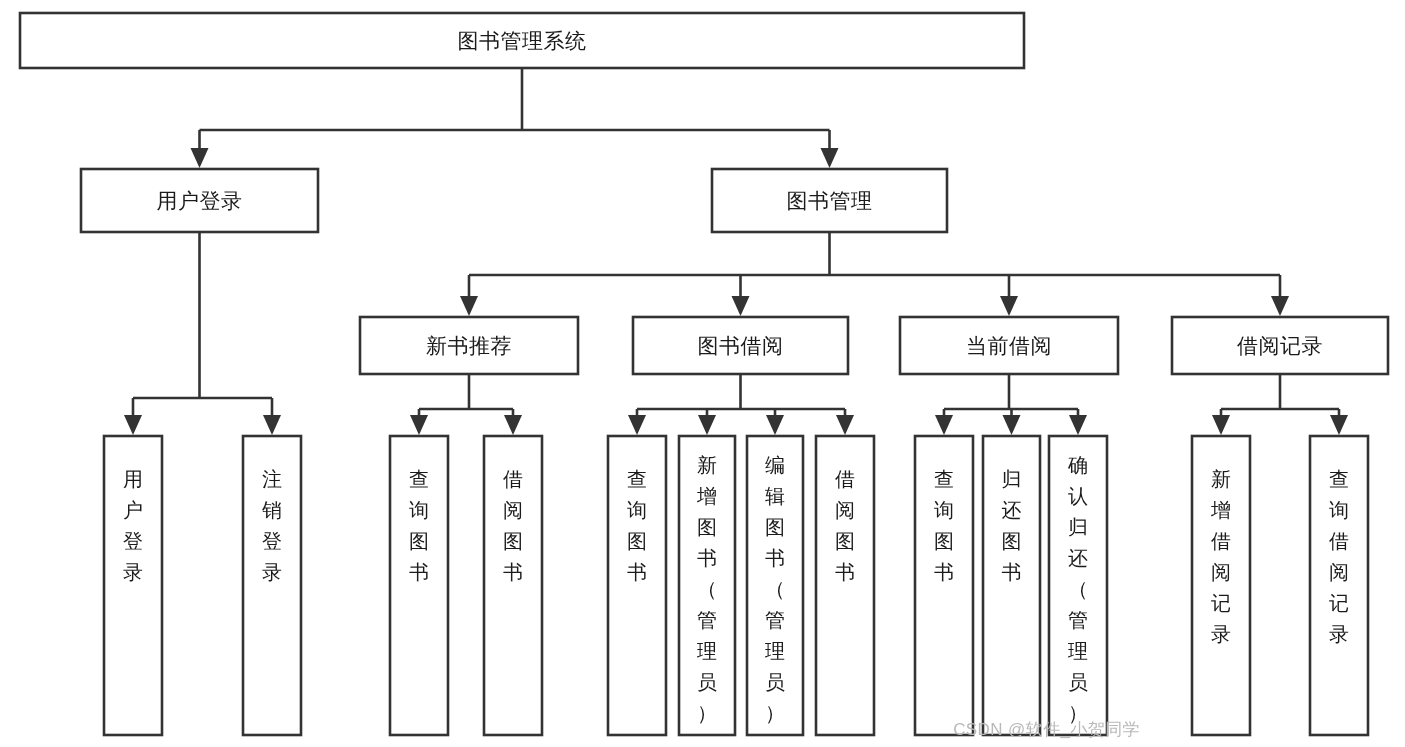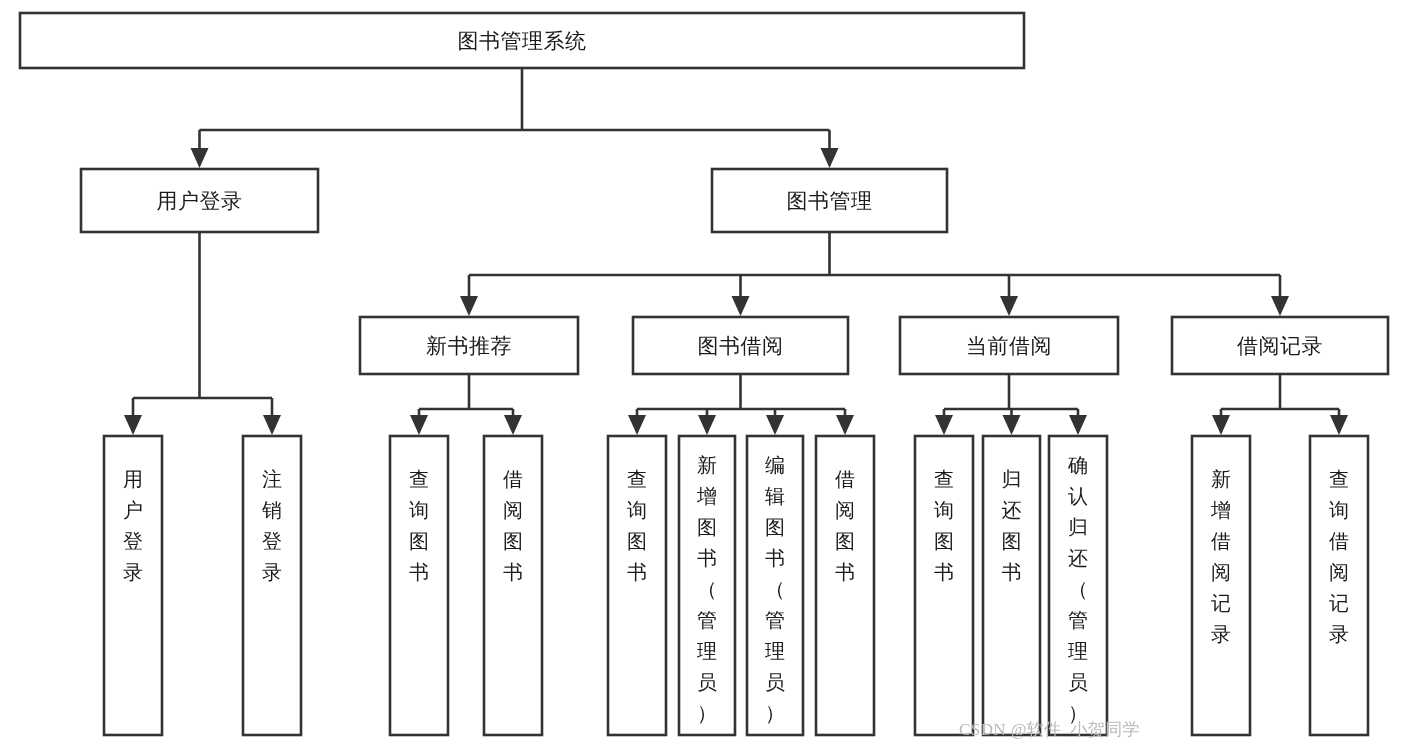--- a/index.html
+++ b/index.html
@@ -55,21 +55,21 @@
     font-family: "DejaVu Sans", "Liberation Sans", sans-serif;
     font-size: 20px;
     fill: #1b1b1b;
     text-anchor: middle;
     dominant-baseline: middle;
   }
   .watermark-text {
     position: absolute;
     right: 12px;
     bottom: 6px;
-    font-family: Liberation Serif, serif;
+    font-family: Liberation Sans, sans-serif;
     font-size: 17px;
     color: #b9b9b9;
     white-space: nowrap;
     user-select: none;
     letter-spacing: 0.4px;
   }
 </style>
 </head>
 <body>
 

